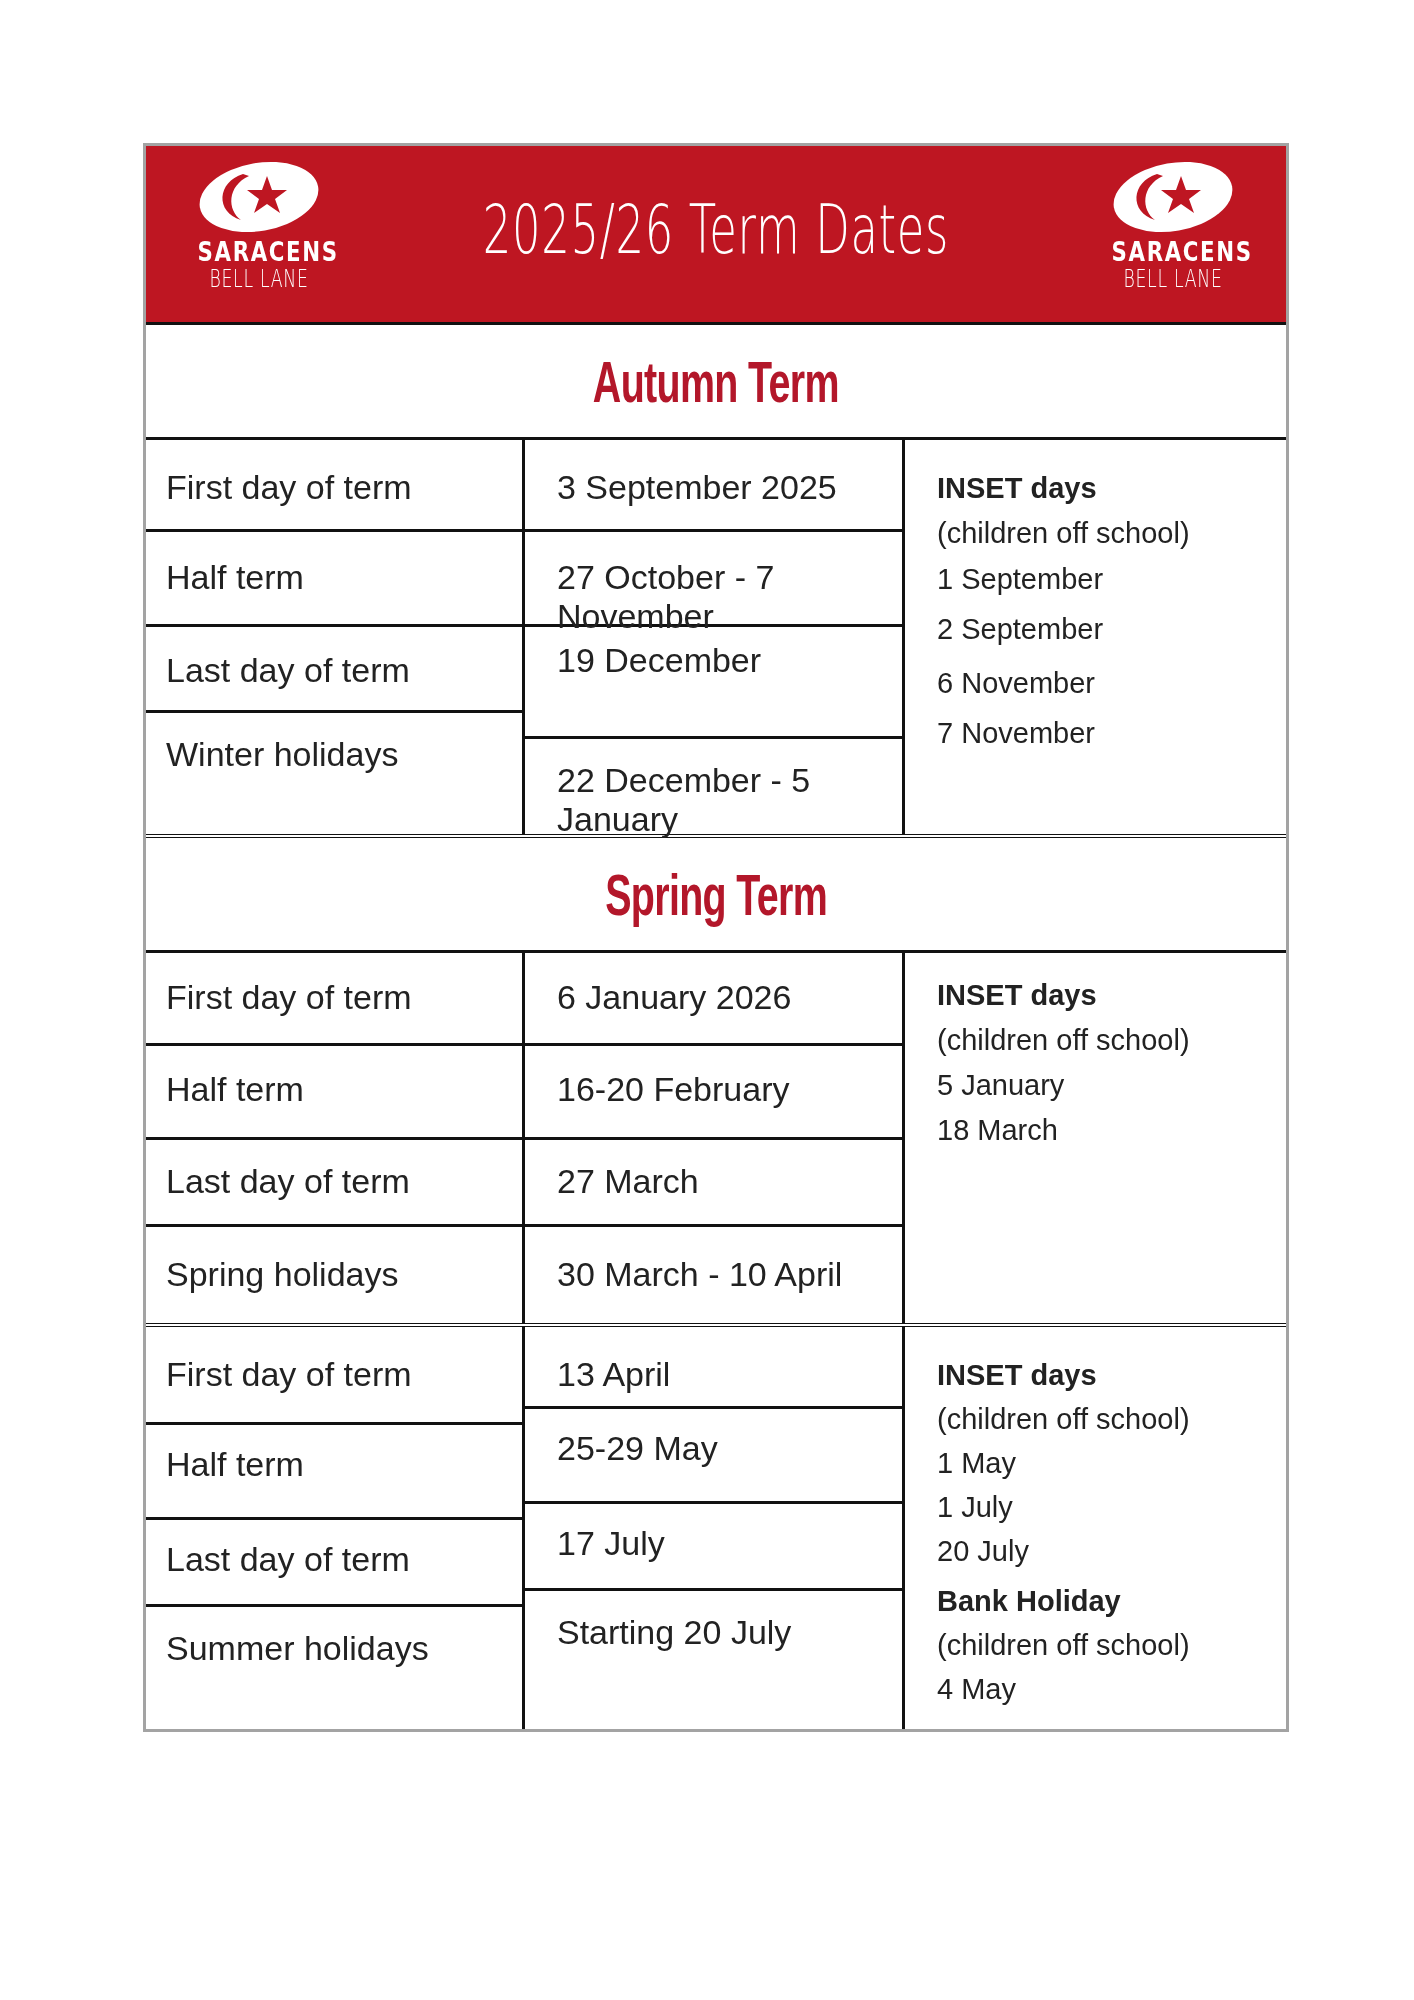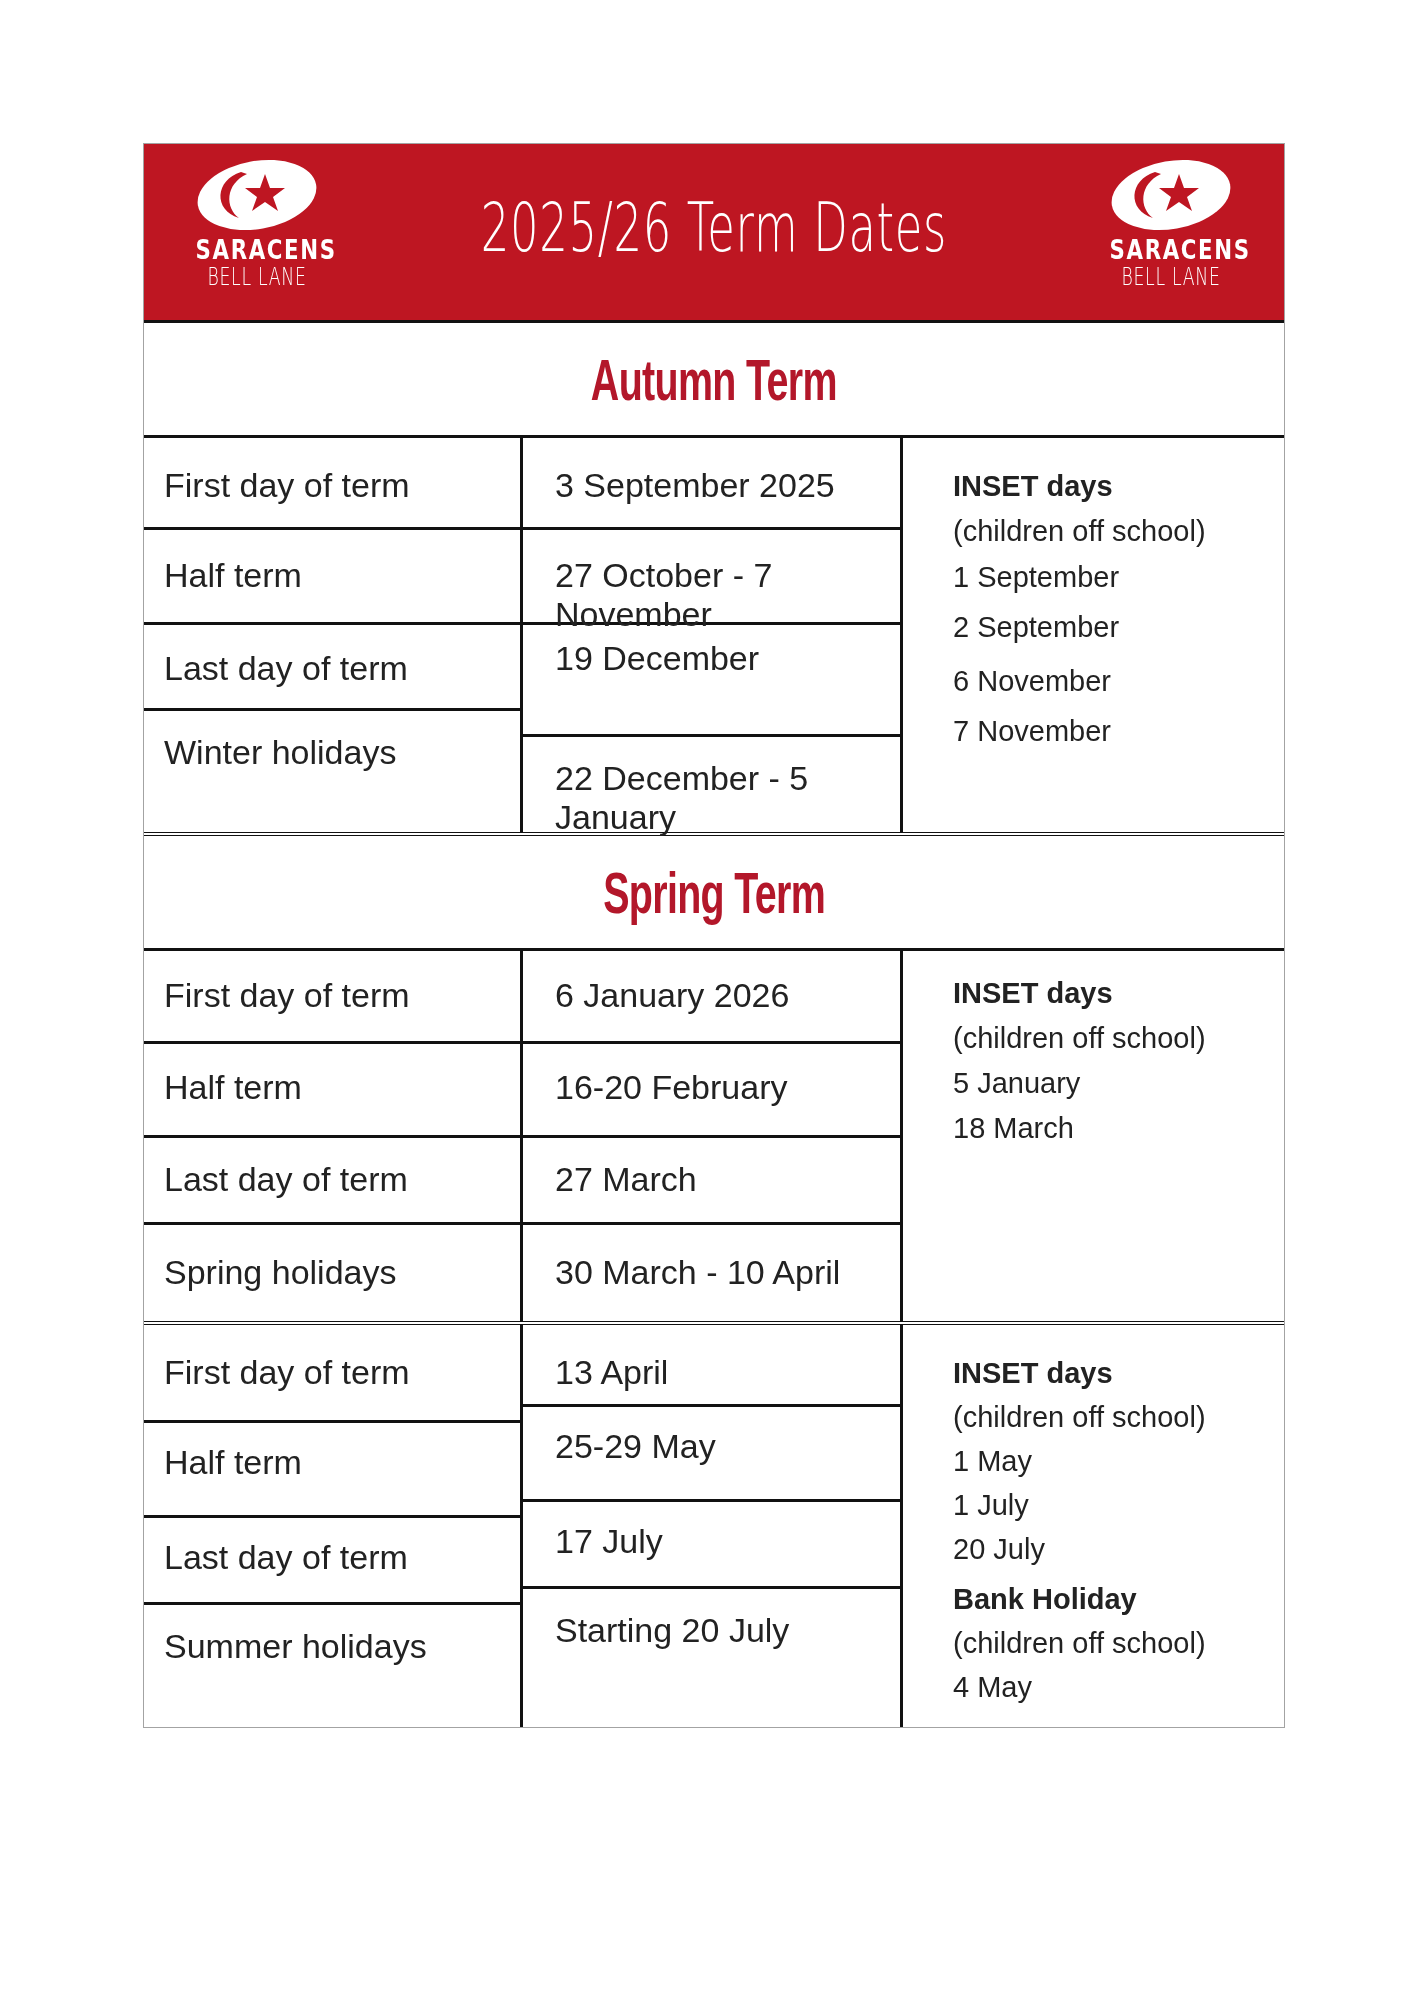--- a/index.html
+++ b/index.html
@@ -1,35 +1,35 @@
 <!DOCTYPE html>
 <html><head>
 <meta charset="utf-8">
 <style>
   html,body{margin:0;padding:0;background:#fff;}
   body{width:1414px;height:2000px;position:relative;font-family:"Liberation Sans",sans-serif;color:#222;}
-  .sheet{position:absolute;left:143px;top:143px;width:1140px;border:1px solid #a3a3a3;box-sizing:content-box;}
+  .sheet{position:absolute;left:143px;top:143px;width:1140px;border:3px solid #a3a3a3;box-sizing:content-box;}
   .header{height:176px;background:#BE1622;position:relative;border-bottom:3px solid #111;}
   .logo{position:absolute;top:14px;width:150px;height:150px;text-align:center;color:#fff;}
   .logo.left{left:38px;} .logo.right{right:38px;}
   .logo svg{display:block;margin:0 auto;}
   .logo .name{font-family:"DejaVu Sans",sans-serif;font-weight:bold;font-size:26px;letter-spacing:2px;transform:scaleX(0.82);margin-top:4px;line-height:28px;}
   .logo .sub{font-family:"DejaVu Sans",sans-serif;font-size:24px;letter-spacing:1px;transform:scaleX(0.72);line-height:26px;font-weight:200;}
   .title{position:absolute;left:0;right:0;top:48px;text-align:center;color:#fff;font-family:"DejaVu Sans",sans-serif;font-weight:200;font-size:68px;line-height:72px;transform:scaleX(0.66);-webkit-text-stroke:0;letter-spacing:1px;}
   .term-title{height:112px;border-bottom:3px solid #111;display:flex;align-items:center;justify-content:center;}
   .term-title span{color:#B3172A;font-family:"Liberation Sans",sans-serif;font-weight:bold;font-size:58px;transform:scaleX(0.68);display:inline-block;letter-spacing:-1px;}
   .term-block{display:grid;grid-template-columns:379px 380px 1fr;border-bottom:4px double #111;}
   .term-block.last{border-bottom:none;}
   .col{display:flex;flex-direction:column;}
   .col1{border-right:3px solid #111;}
   .col2{border-right:3px solid #111;}
   .cell{border-bottom:3px solid #111;padding:0 0 0 20px;font-size:34px;color:#222;display:flex;align-items:flex-start;box-sizing:border-box;}
   .cell:last-child{border-bottom:none;}
   .col2 .cell{padding-left:32px;}
-  .inset{padding:26px 0 0 50px;font-size:29px;line-height:45px;color:#222;}
+  .inset{padding:26px 0 0 32px;font-size:29px;line-height:45px;color:#222;}
   .inset .bold{font-weight:bold;}
 </style>
 </head>
 <body>
 
 <div class="sheet">
   <div class="header">
     <div class="logo left">
       <svg width="124" height="74" viewBox="0 0 124 74">
         <ellipse cx="62" cy="37" rx="60" ry="34" fill="#fff" transform="rotate(-10 62 37)"></ellipse>

